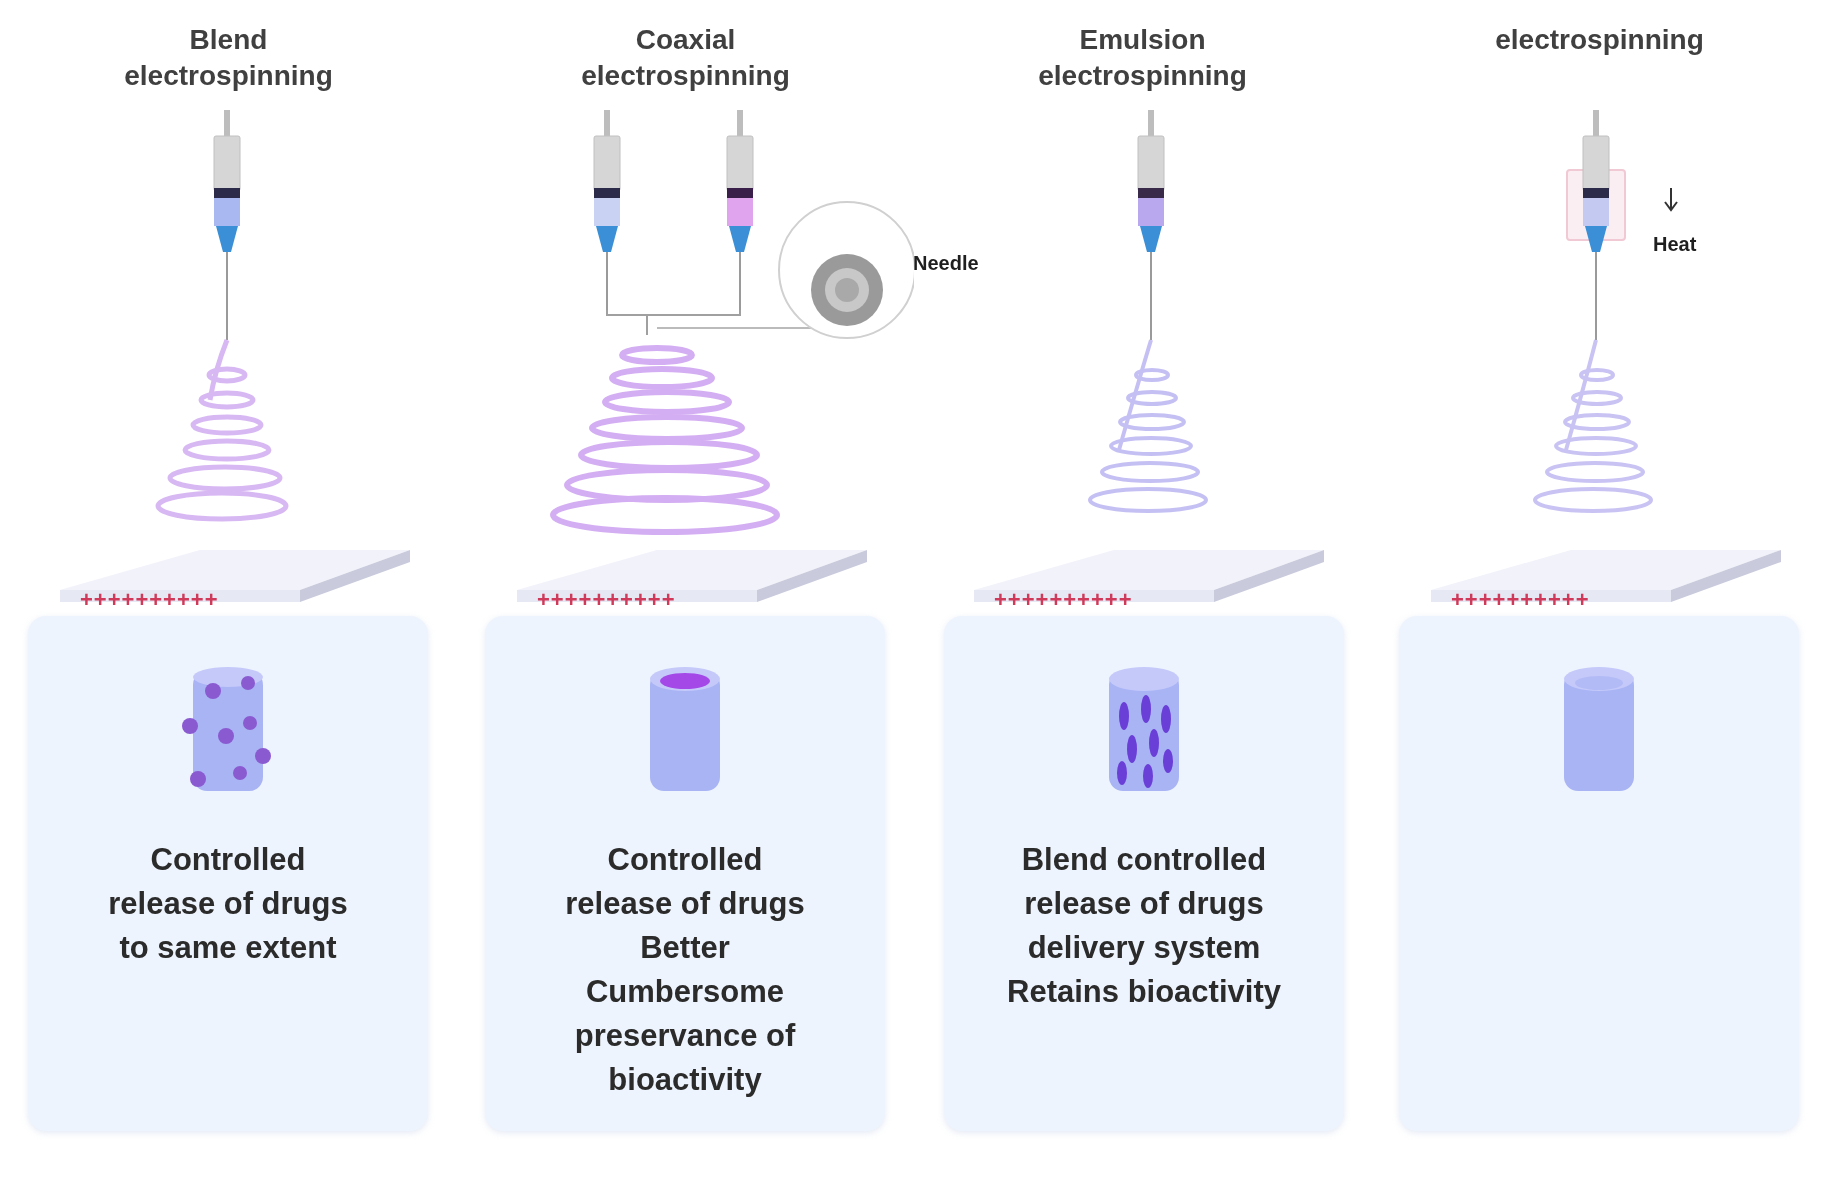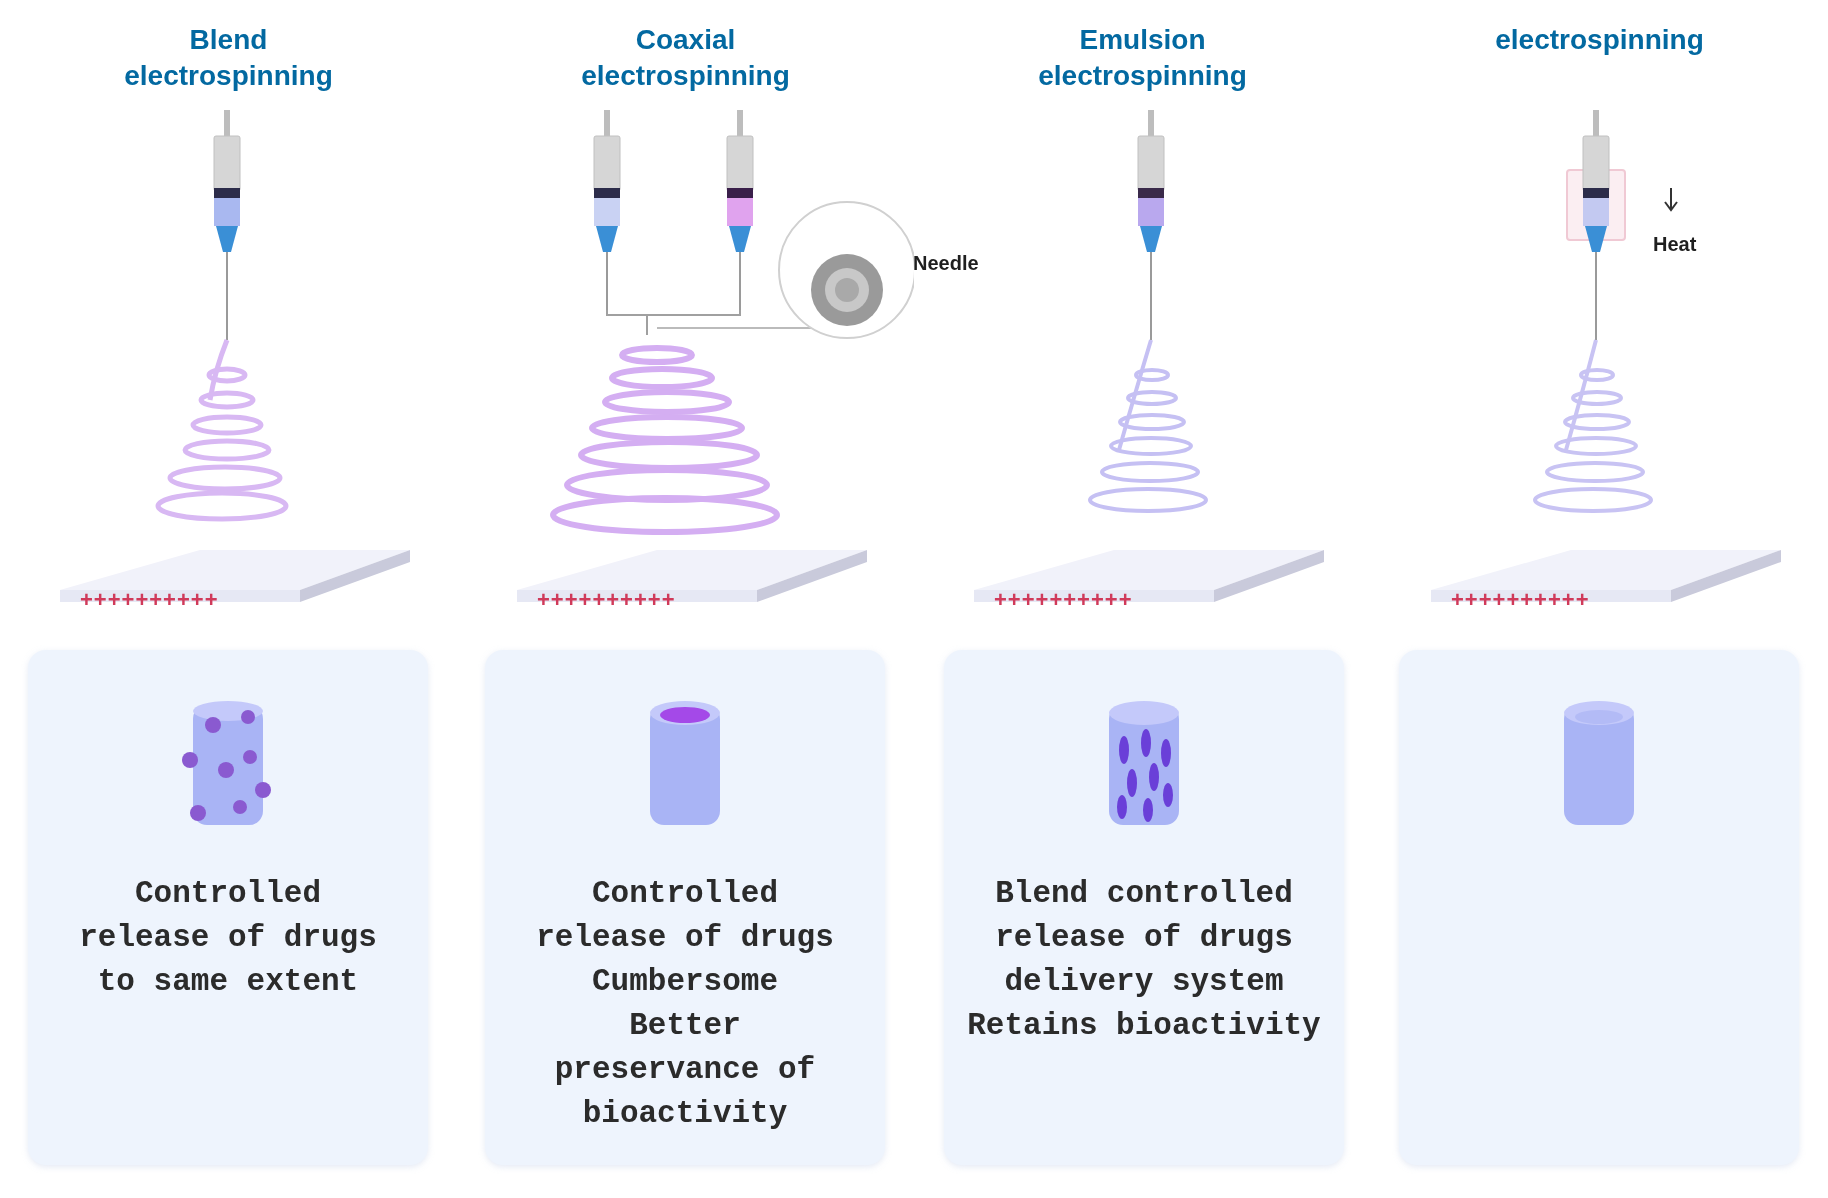--- a/index.html
+++ b/index.html
@@ -1,20 +1,20 @@
 <!DOCTYPE html>
 <html><head>
 <meta charset="utf-8">
 <style>
   html,body{margin:0;padding:0;background:#ffffff;}
   body{width:1828px;height:1198px;position:relative;overflow:hidden;font-family:"Liberation Sans",sans-serif;color:#222;}
   .col{position:absolute;top:0;width:457px;height:1198px;}
-  .title{position:absolute;top:22px;left:0;width:100%;text-align:center;font-weight:bold;font-size:28px;line-height:36px;color:#0369a1;}
+  .title{position:absolute;top:22px;left:0;width:100%;text-align:center;font-weight:bold;font-size:28px;line-height:36px;color:#404040;}
   .apparatus{position:absolute;top:110px;left:0;width:100%;height:520px;}
-  .card{position:absolute;top:650px;left:28px;width:400px;height:515px;background:#eef4fd;border-radius:18px;box-shadow:0 2px 6px rgba(180,195,225,0.35);font-family:Liberation Mono, monospace;}
+  .card{position:absolute;top:616px;left:28px;width:400px;height:515px;background:#eef4fd;border-radius:18px;box-shadow:0 2px 6px rgba(180,195,225,0.35);}
   .fibre{position:absolute;top:45px;left:50%;transform:translateX(-50%);width:120px;height:140px;}
   .desc{position:absolute;top:222px;left:10px;right:10px;text-align:center;font-weight:bold;font-size:31px;line-height:44px;color:#2b2b2b;}
   .desc div{white-space:nowrap;}
   .label-small{position:absolute;font-weight:bold;font-size:20px;color:#1f1f1f;}
 </style>
 </head>
 <body>
 
 <div class="col" style="left:0px">
   <div class="title">
@@ -122,22 +122,22 @@
   <div class="label-small" style="top:252px;left:456px;">Needle</div>
   <div class="card" style="left:28px">
     <svg class="fibre" viewBox="0 0 120 140">
       <rect x="25" y="10" width="70" height="120" rx="14" fill="#a9b4f5"></rect>
       <ellipse cx="60" cy="18" rx="35" ry="12" fill="#c4c9fa"></ellipse>
       <ellipse cx="60" cy="20" rx="25" ry="8" fill="#a449e8"></ellipse>
     </svg>
     <div class="desc">
       <div>Controlled</div>
       <div>release of drugs</div>
+      <div>Better</div>
       <div>Cumbersome</div>
-      <div>Better</div>
       <div>preservance of</div>
       <div>bioactivity</div>
     </div>
   </div>
 </div>
 
 <div class="col" style="left:914px">
   <div class="title">
     <div>Emulsion</div>
     <div>electrospinning</div>

